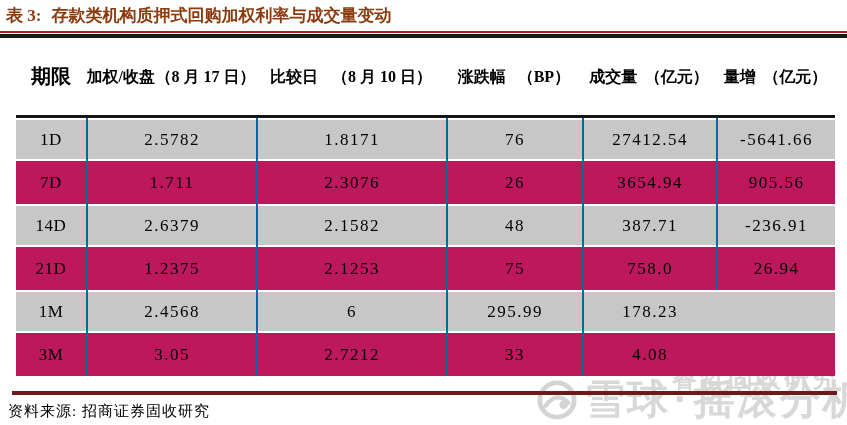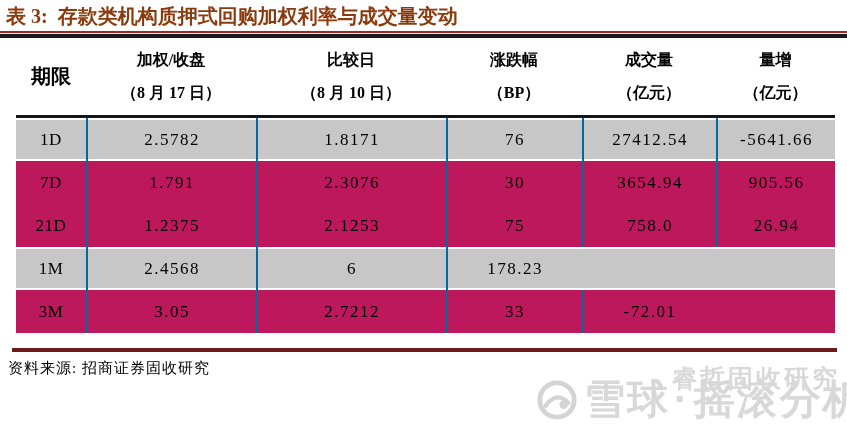--- a/index.html
+++ b/index.html
@@ -7,33 +7,33 @@
     width:847px;height:425px;position:relative;overflow:hidden;
     background:#ffffff;
     font-family:"Liberation Serif","DejaVu Serif",serif;
     color:#000;
   }
   .page{position:relative;width:847px;height:425px;}
 
   
   .title-bar{
     padding:4px 0 3px 6px;height:24px;line-height:24px;
-    color:#8b3a0e;font-weight:bold;font-size:20px;
+    color:#8b3a0e;font-weight:bold;font-size:17px;
     position:relative;z-index:2;background:#fff;
   }
   .title-prefix{margin-right:10px;}
   .rule-red{height:2px;background:#b02020;}
   .rule-gap{height:1px;background:#fff;}
   .rule-black{height:4px;background:#1a1a1a;}
 
   
   .tbl{margin:0 12px 0 16px;position:relative;z-index:2;}
   .grid{display:grid;grid-template-columns:70px 170px 190px 136px 134px 119px;}
   .thead{height:77px;background:#fff;}
-  .th{display:flex;flex-direction:column;justify-content:space-evenly;
+  .th{display:flex;justify-content:space-evenly;
       align-items:center;font-weight:bold;font-size:16px;}
   .th .l1,.th .l2{text-align:center;line-height:20px;}
   .th-term{display:flex;align-items:center;justify-content:center;
       font-weight:bold;font-size:20px;}
   .head-bottom{height:3px;background:#161616;}
   .row{height:43px;align-items:center;text-align:center;
        font-size:17px;letter-spacing:1.5px;background:#be185d;}
   .row.gray{background:#c7c7c7;box-shadow:inset 0 2px 0 #fff, inset 0 -2px 0 #fff;}
   .row > div{line-height:43px;}
   .row > div + div{border-left:2px solid #0369a1;}
@@ -106,50 +106,59 @@
       <div class="term">1D</div>
       <div>2.5782</div>
       <div>1.8171</div>
       <div>76</div>
       <div>27412.54</div>
       <div>-5641.66</div>
     </div>
 
     <div class="grid row">
       <div class="term">7D</div>
-      <div>1.791</div>
+      <div>1.711</div>
       <div>2.3076</div>
-      <div>30</div>
+      <div>26</div>
       <div>3654.94</div>
       <div>905.56</div>
     </div>
 
+    <div class="grid row gray">
+      <div class="term">14D</div>
+      <div>2.6379</div>
+      <div>2.1582</div>
+      <div>48</div>
+      <div>387.71</div>
+      <div>-236.91</div>
+    </div>
 
     <div class="grid row">
       <div class="term">21D</div>
       <div>1.2375</div>
       <div>2.1253</div>
       <div>75</div>
       <div>758.0</div>
       <div>26.94</div>
     </div>
 
     <div class="grid row gray">
       <div class="term">1M</div>
       <div>2.4568</div>
       <div>6</div>
+      <div>295.99</div>
       <div>178.23</div>
     </div>
 
     <div class="grid row">
       <div class="term">3M</div>
       <div>3.05</div>
       <div>2.7212</div>
       <div>33</div>
-      <div>-72.01</div>
+      <div>4.08</div>
     </div>
   </div>
 
   <div class="wm-brand">
     <svg class="logo" viewBox="0 0 44 44">
       <circle cx="22" cy="22" r="18" fill="none" stroke="#d4d4d4" stroke-width="5"></circle>
       <path d="M10 28 Q 22 12 34 25" fill="none" stroke="#d4d4d4" stroke-width="4.5" stroke-linecap="round"></path>
       <circle cx="29" cy="27" r="4.5" fill="#d4d4d4"></circle>
     </svg>
     <span>雪球</span>

